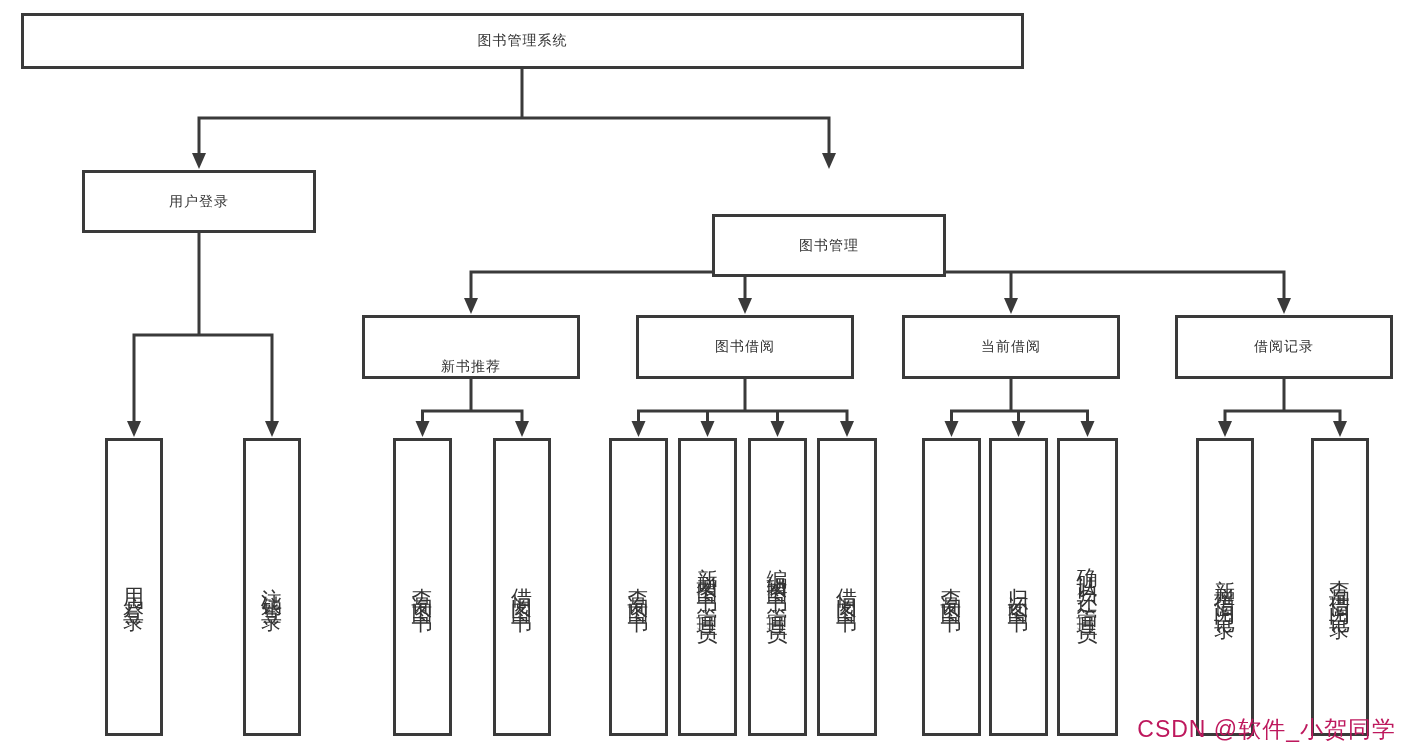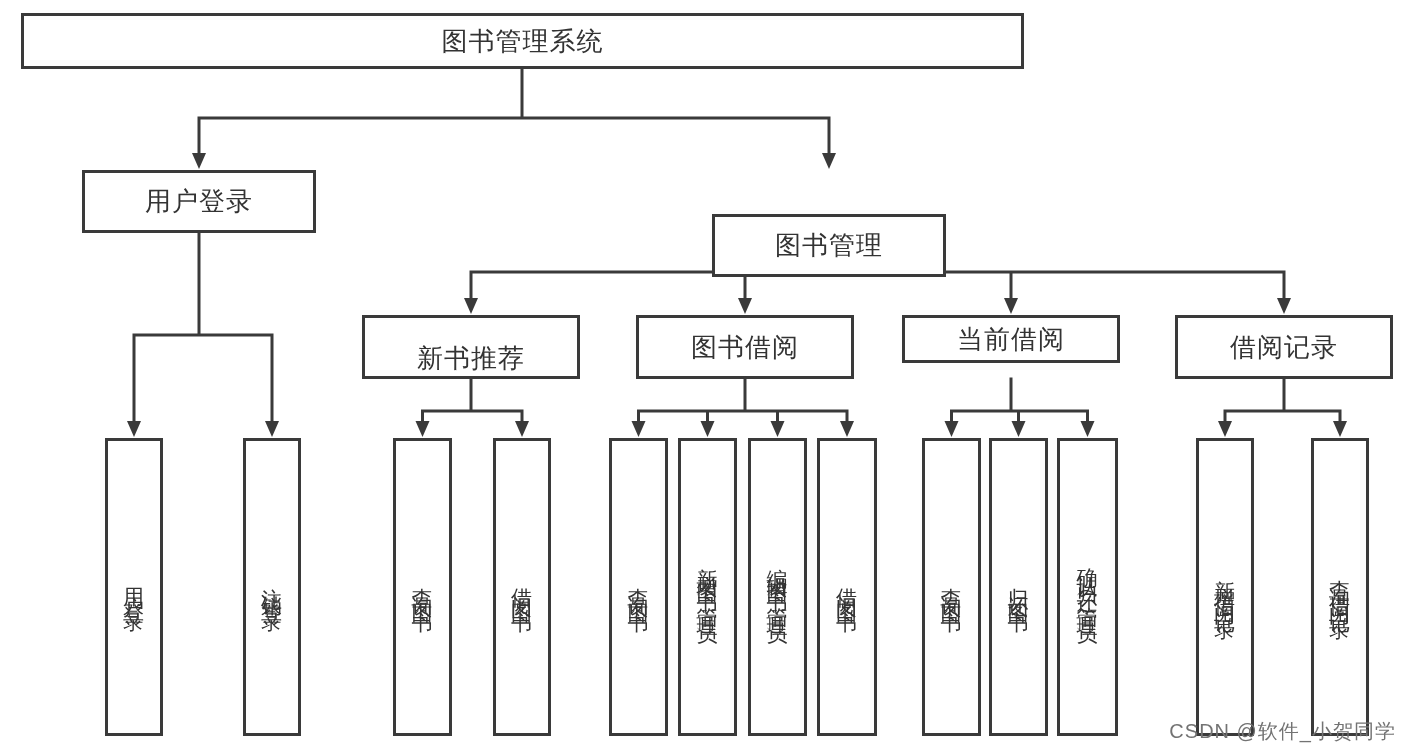--- a/index.html
+++ b/index.html
@@ -19,21 +19,21 @@
     pointer-events: none;
   }
   .node {
     position: absolute;
     box-sizing: border-box;
     border: 3px solid #3a3a3a;
     background: #ffffff;
     display: flex;
     align-items: center;
     justify-content: center;
-    font-size: 26px;
+    font-size: 14px;
     letter-spacing: 1px;
     color: #333333;
   }
   .leaf {
     position: absolute;
     top: 438px;
     height: 298px;
     box-sizing: border-box;
     border: 3px solid #3a3a3a;
     background: #ffffff;
@@ -46,23 +46,23 @@
     writing-mode: vertical-rl;
     text-orientation: mixed;
     font-size: 21px;
     letter-spacing: 8px;
     line-height: 1.1;
   }
   .watermark {
     position: absolute;
     right: 9px;
     bottom: 2px;
-    font-size: 20px;
+    font-size: 23px;
     letter-spacing: 1px;
-    color: #737373;
+    color: #be185d;
     z-index: 10;
     white-space: nowrap;
   }
 </style>
 </head>
 <body>
 
 <div class="stage">
 
   <svg class="connectors" viewBox="0 0 1405 747" xmlns="http://www.w3.org/2000/svg">
@@ -108,21 +108,21 @@
   <div class="node" style="left:712px; top:170px; width:234px; height:63px;margin-top:44px;">
     <span>图书管理</span>
   </div>
 
   <div class="node" style="left:362px; top:315px; width:218px; height:64px;align-items:flex-end;">
     <span>新书推荐</span>
   </div>
   <div class="node" style="left:636px; top:315px; width:218px; height:64px;">
     <span>图书借阅</span>
   </div>
-  <div class="node" style="left:902px; top:315px; width:218px; height:48px;">
+  <div class="node" style="left:902px; top:315px; width:218px; height:64px;">
     <span>当前借阅</span>
   </div>
   <div class="node" style="left:1175px; top:315px; width:218px; height:64px;">
     <span>借阅记录</span>
   </div>
 
   <div class="leaf" style="left:105px; width:58px;">
     <span class="vtext">用户登录</span>
   </div>
   <div class="leaf" style="left:243px; width:58px;">

